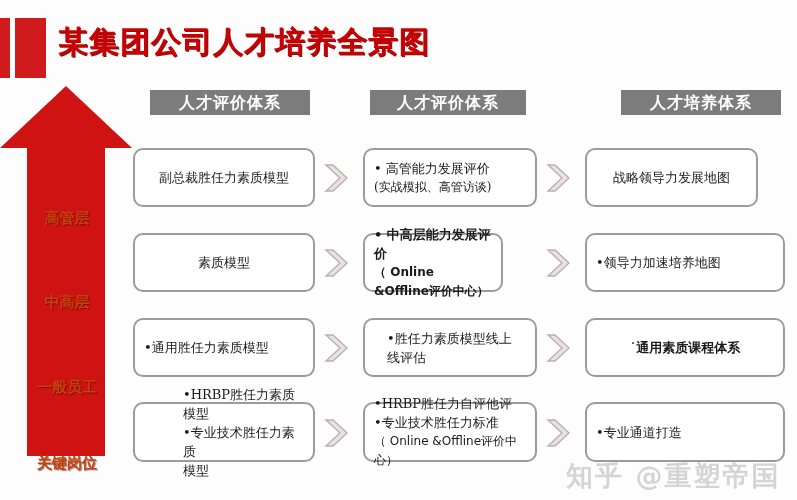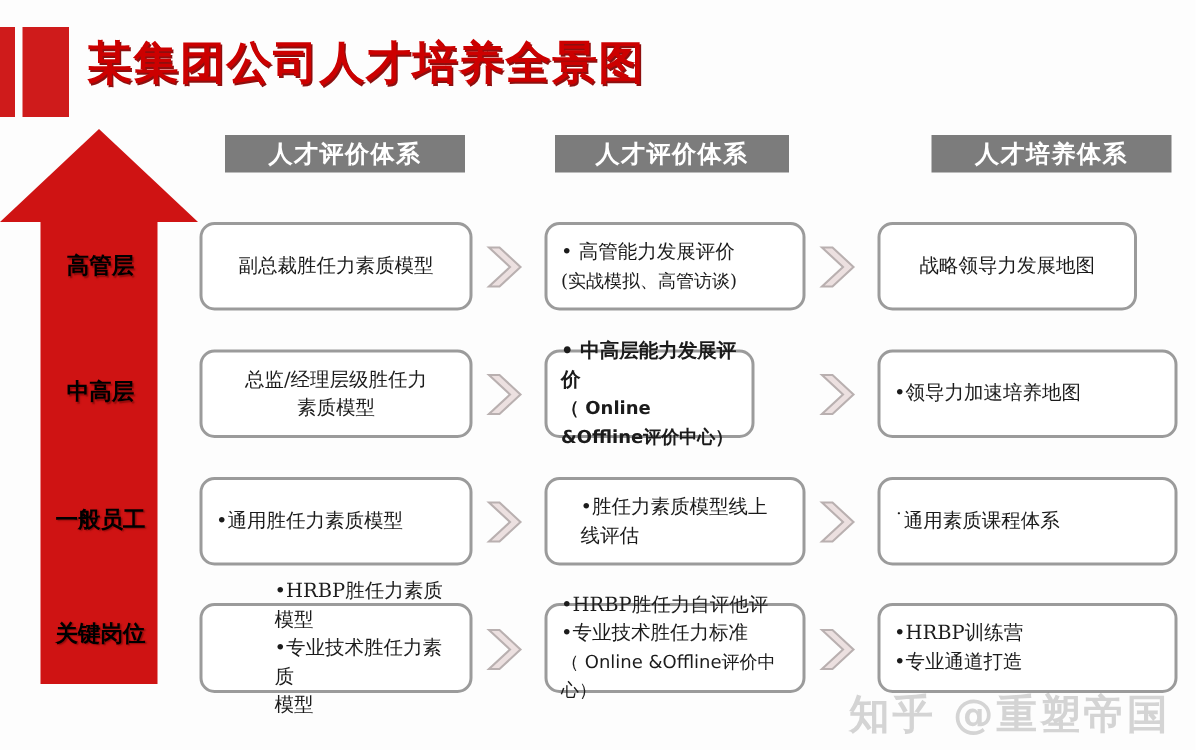--- a/index.html
+++ b/index.html
@@ -123,24 +123,25 @@
     height: 310px;
     background: #cf1313;
   }
   .level-label {
     position: absolute;
     left: 21px;
     width: 92px;
     text-align: center;
     font-size: 15px;
     font-weight: bold;
-    color: #000000;
+    color: #c2410c;
     text-shadow: 1px 1px 1px rgba(90,0,0,0.55);
     font-family: "DejaVu Sans", "Liberation Sans", sans-serif;
     z-index: 3;
+    margin-top: 41px;
   }
 
   
   .col-header {
     position: absolute;
     top: 90px;
     height: 25px;
     line-height: 25px;
     text-align: center;
     background: #7c7c7c;
@@ -169,21 +170,22 @@
   }
   .card-line {
     font-size: 13px;
     line-height: 19px;
     white-space: pre-wrap;
   }
   .card-line.small {
     font-size: 12px;
   }
   .card-line.bold {
-    font-weight: normal;
+    font-weight: bold;
+    text-align: center;
   }
   .card-line.sans {
     font-family: "DejaVu Sans", "Liberation Sans", sans-serif;
     font-size: 12px;
   }
   .card.center .card-inner { text-align: center; }
 
   
   .chev {
     position: absolute;
@@ -250,21 +252,20 @@
       </svg>
   </div>
   <div class="card center" style="left:585px;top:148px;width:173px;height:59px;">
     <div class="card-inner">
       <div class="card-line">战略领导力发展地图</div>
     </div>
   </div>
 
   <div class="card center" style="left:133px;top:233px;width:182px;height:59px;">
     <div class="card-inner">
-      <div class="card-line">总监/经理层级胜任力</div>
       <div class="card-line">素质模型</div>
     </div>
   </div>
   <div class="chev" style="left:323px;top:248px;">
     <svg width="26" height="30" viewBox="0 0 26 30">
         <path d="M3 2 L17 15 L3 28 L10 28 L24 15 L10 2 Z" fill="#ece0e0" stroke="#b9b0b0" stroke-width="1.4"></path>
       </svg>
   </div>
   <div class="card" style="left:363px;top:233px;width:140px;height:59px;font-weight:bold;">
     <div class="card-inner">
@@ -329,20 +330,19 @@
       <div class="card-line sans">（ Online &amp;Offline评价中心）</div>
     </div>
   </div>
   <div class="chev" style="left:545px;top:418px;">
     <svg width="26" height="30" viewBox="0 0 26 30">
         <path d="M3 2 L17 15 L3 28 L10 28 L24 15 L10 2 Z" fill="#ece0e0" stroke="#b9b0b0" stroke-width="1.4"></path>
       </svg>
   </div>
   <div class="card" style="left:585px;top:402px;width:200px;height:60px;">
     <div class="card-inner">
-      <div class="card-line">•HRBP训练营</div>
       <div class="card-line">•专业通道打造</div>
     </div>
   </div>
 
   <div class="watermark">知乎 @重塑帝国</div>
 
 </div>
 
 </body></html>

